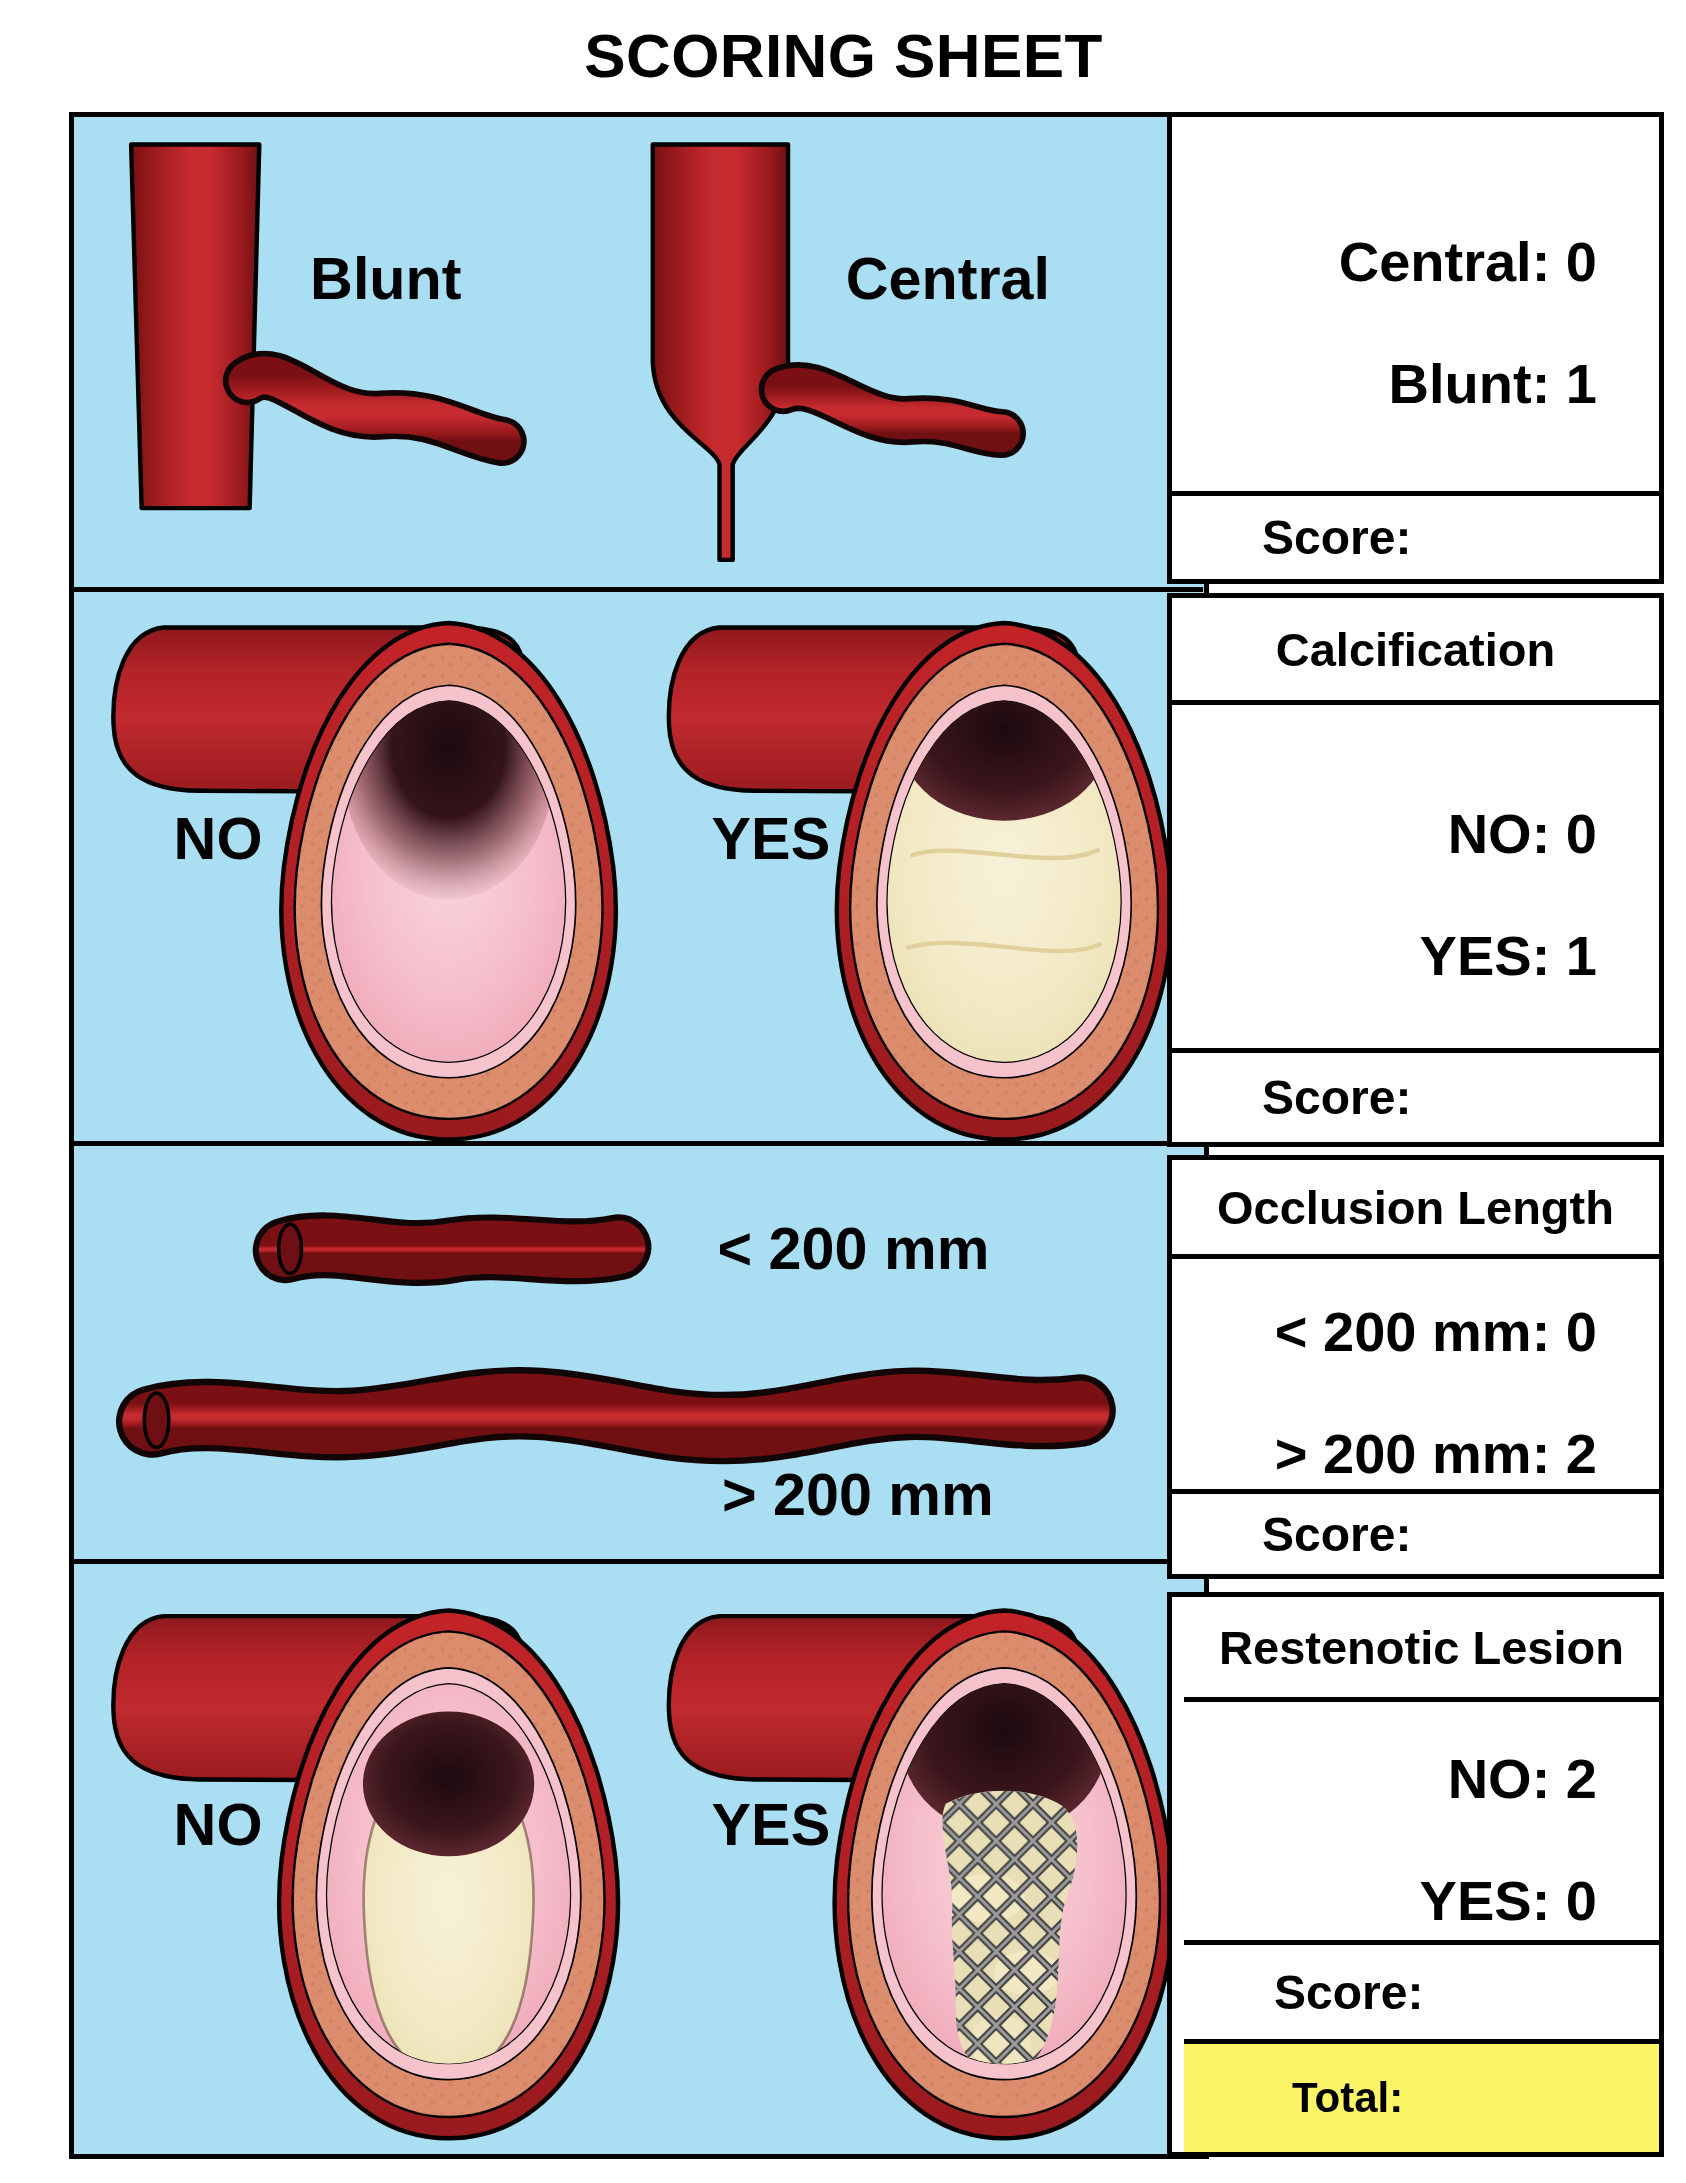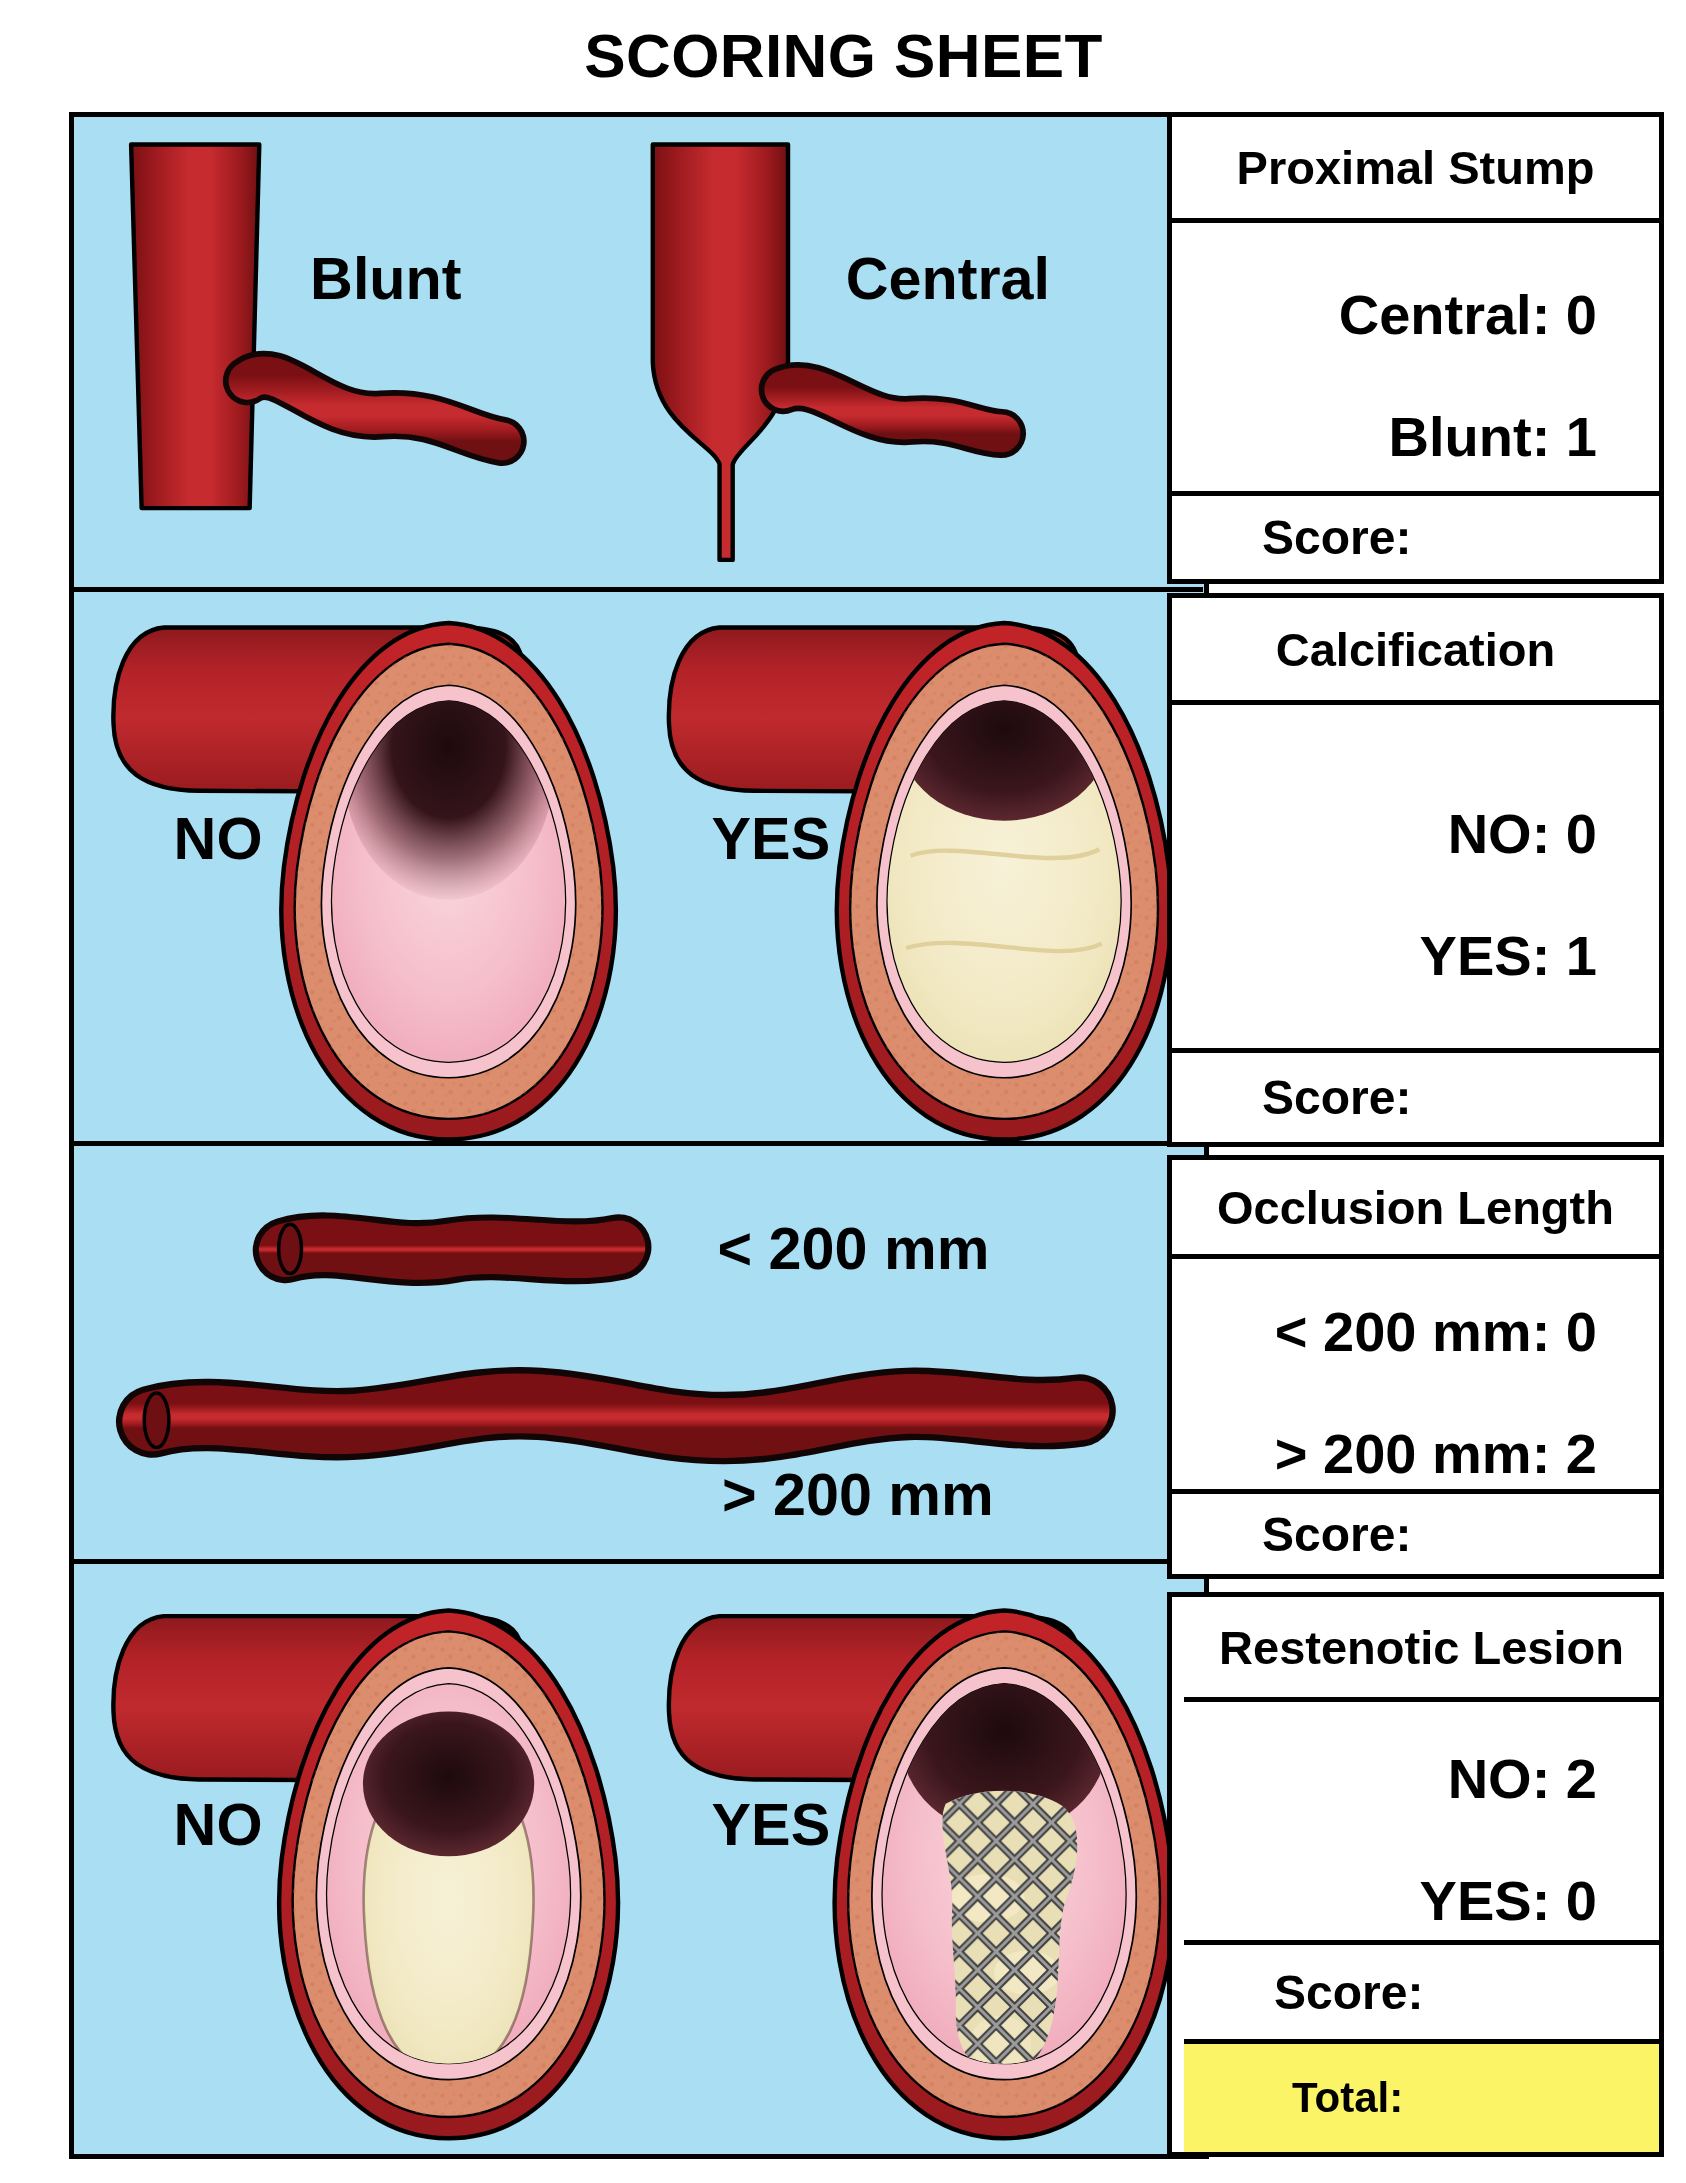--- a/index.html
+++ b/index.html
@@ -209,21 +209,20 @@
           <ellipse cx="2110" cy="1090" rx="70" ry="62" fill="#EFE6C0"></ellipse>
           <rect x="1950" y="490" width="370" height="700" fill="url(#meshPat)"></rect>
         </g>
       </g>
       <text x="328" y="592" font-size="135" text-anchor="middle" dominant-baseline="central">NO</text>
       <text x="1587" y="592" font-size="135" text-anchor="middle" dominant-baseline="central">YES</text>
     </svg>
   </div>
 
   <div class="rbox box1">
-    <div class="hcell">Proximal Stump</div>
     <div class="vcell">
       <span>Central: 0</span>
       <span>Blunt: 1</span>
     </div>
     <div class="scell">
       <span>Score:</span>
     </div>
   </div>
 
   <div class="rbox box2">

